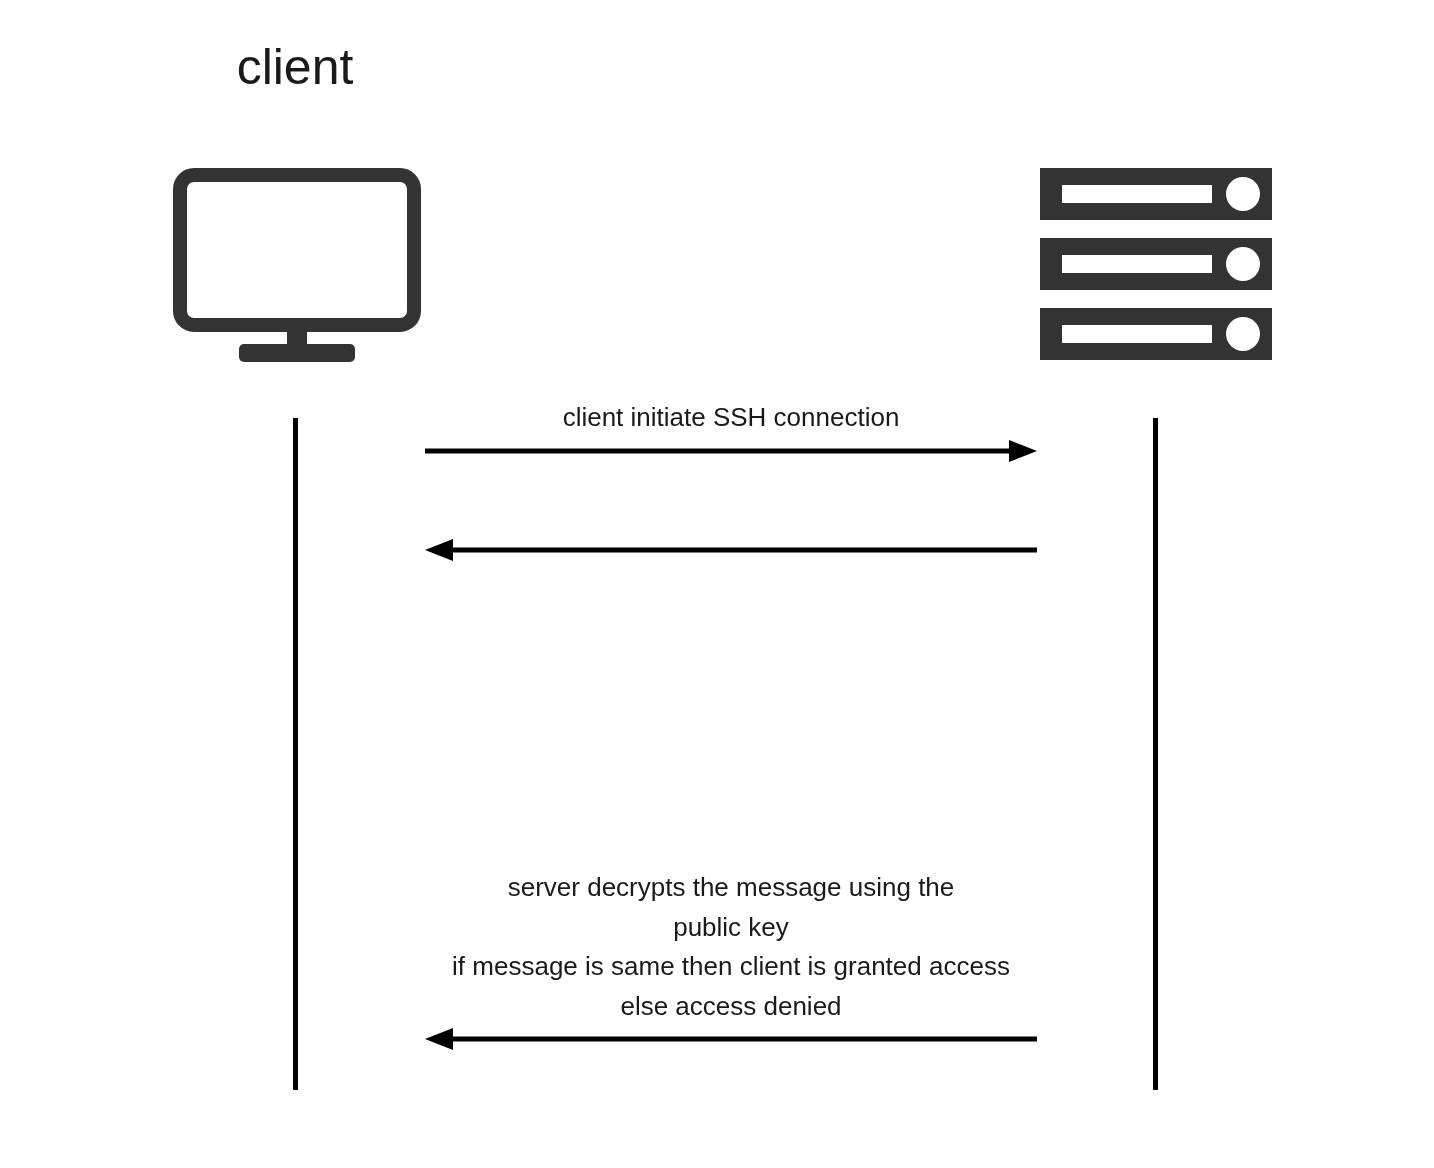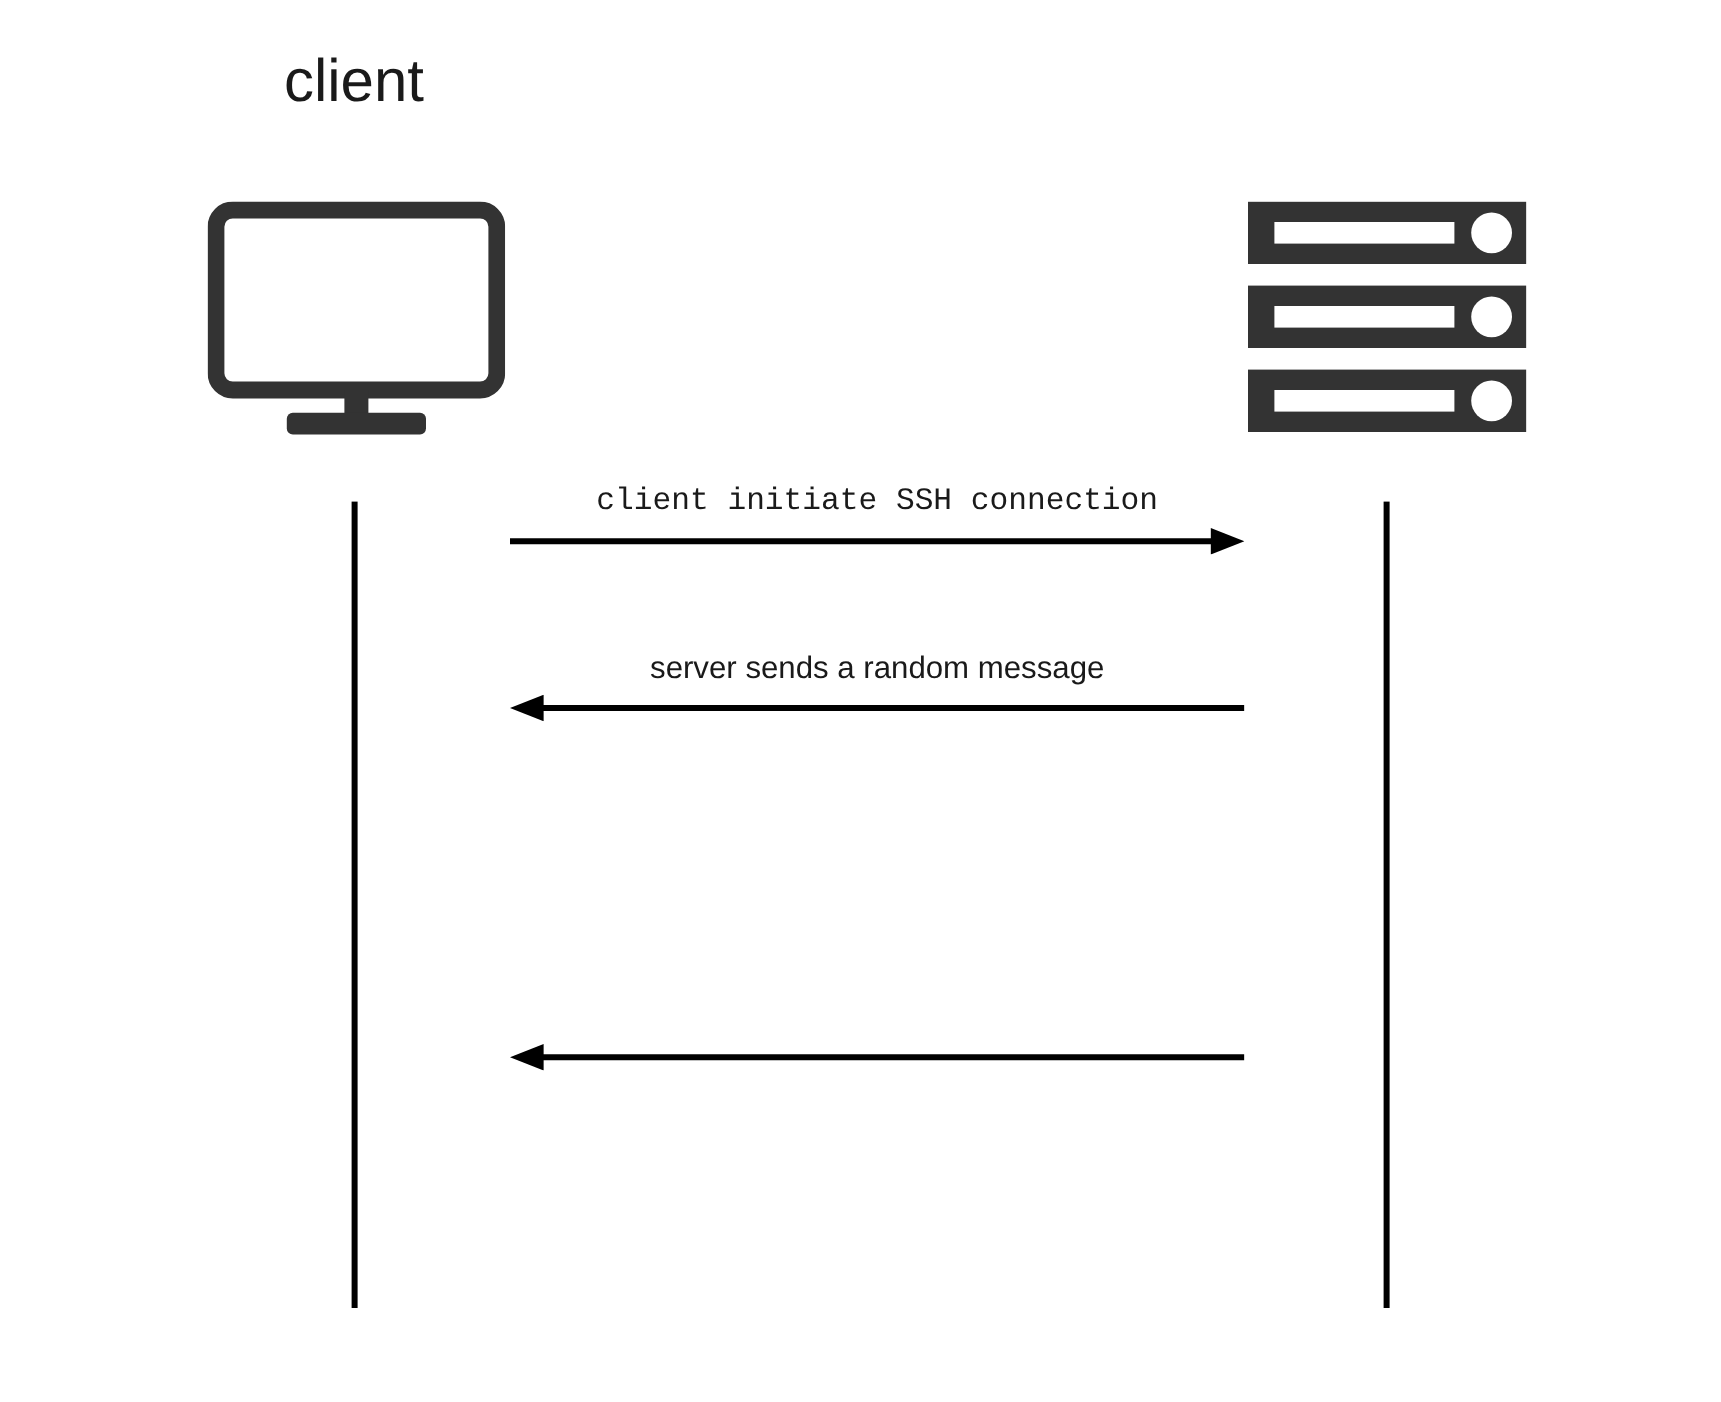--- a/index.html
+++ b/index.html
@@ -80,21 +80,21 @@
     padding: 0;
   }
   .message-arrow {
     position: relative;
     width: 612px;
     height: 22px;
     margin-top: 2px;
   }
   .message-arrow svg { display: block; }
 
-  #message-1 { top: 398px; font-family: Liberation Mono, monospace; }
+  #message-1 { top: 398px; }
   #message-2 { top: 537px; }
   #message-3 { top: 686px; }
   #message-4 { top: 868px; }
 </style>
 </head>
 <body>
 
 <div id="canvas">
 
   <div class="participant-label" id="label-client">client</div>
@@ -142,31 +142,34 @@
     <div class="message-label">client initiate SSH connection</div>
     <div class="message-arrow">
       <svg width="612" height="22" viewBox="0 0 612 22" xmlns="http://www.w3.org/2000/svg">
         <line x1="0" y1="11" x2="594" y2="11" stroke="#000000" stroke-width="5"></line>
         <polygon points="612,11 584,0 584,22" fill="#000000"></polygon>
       </svg>
     </div>
   </div>
 
   <div class="message" id="message-2">
-    <div class="message-label">server sends a random message</div>
     <div class="message-arrow">
       <svg width="612" height="22" viewBox="0 0 612 22" xmlns="http://www.w3.org/2000/svg">
         <line x1="18" y1="11" x2="612" y2="11" stroke="#000000" stroke-width="5"></line>
         <polygon points="0,11 28,0 28,22" fill="#000000"></polygon>
       </svg>
     </div>
   </div>
 
 
   <div class="message" id="message-4">
+    <div class="message-label">server decrypts the message using the
+public key
+if message is same then client is granted access
+else access denied</div>
     <div class="message-arrow">
       <svg width="612" height="22" viewBox="0 0 612 22" xmlns="http://www.w3.org/2000/svg">
         <line x1="18" y1="11" x2="612" y2="11" stroke="#000000" stroke-width="5"></line>
         <polygon points="0,11 28,0 28,22" fill="#000000"></polygon>
       </svg>
     </div>
   </div>
 
 </div>
 

